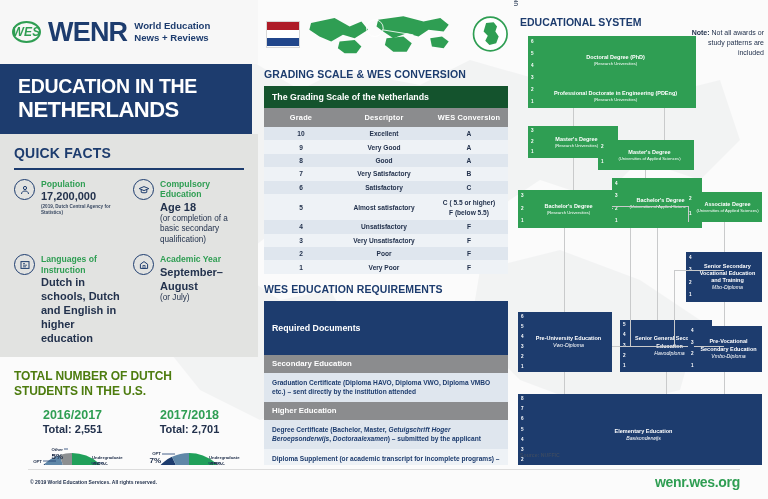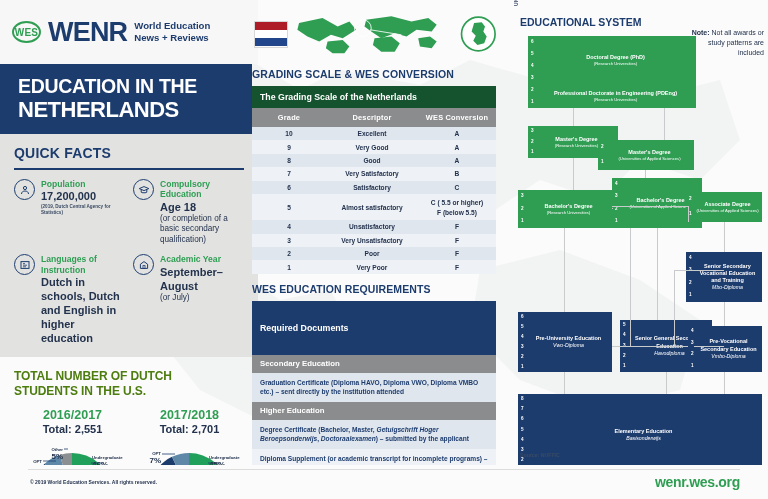--- a/index.html
+++ b/index.html
@@ -12,21 +12,21 @@
   #page { position: relative; width: 768px; height: 499px; background: #fbfbfb; }
 
   
   .map-wm { position: absolute; inset: 0; opacity: .07; pointer-events: none; }
 
   
   .left-col { position: absolute; left: 0; top: 0; width: 258px; height: 465px; }
   .logo-bar { height: 64px; background: #f7f7f7; display: flex; align-items: center; padding-left: 12px; gap: 7px; }
   .wes-seal { width: 29px; height: 22px; border-radius: 50%; border: 2px solid #2f9e53;
               display: flex; align-items: center; justify-content: center; flex: 0 0 auto; }
-  .wes-seal span { font-size: 10px; font-weight: bold; color: #2f9e53; letter-spacing: .2px; }
+  .wes-seal span { font-size: 12px; font-weight: bold; color: #2f9e53; letter-spacing: .2px; font-style: italic; }
   .wenr { font-size: 27px; font-weight: bold; color: #1d3c6e; letter-spacing: -.8px; }
   .wenr-sub { font-size: 9.6px; font-weight: bold; color: #1d3c6e; line-height: 1.25; }
 
   .title-band { background: #1d3c6e; height: 70px; display: flex; flex-direction: column;
                 justify-content: center; padding: 0 18px; width: 252px; }
   .title-band .t1 { color: #fff; font-size: 19.5px; font-weight: bold; letter-spacing: -.3px; line-height: 1.12; }
   .title-band .t2 { color: #fff; font-size: 22px; font-weight: bold; letter-spacing: -.5px; line-height: 1.12; }
 
   .quickfacts { background: #e2e3e1; padding: 11px 14px 12px 14px; }
   .qf-title { color: #1d3c6e; font-size: 14px; font-weight: bold; letter-spacing: .2px; }
@@ -42,21 +42,21 @@
 
   .students { padding: 12px 14px 0 14px; }
   .st-title { color: #4d7c0f; font-size: 12px; font-weight: bold; line-height: 1.22; letter-spacing: -.1px; }
   .donuts { display: flex; margin-top: 10px; }
   .donut-wrap { width: 117px; text-align: center; position: relative; }
   .dn-year { color: #2f9e53; font-size: 12.5px; font-weight: bold; }
   .dn-total { color: #23324d; font-size: 11px; font-weight: bold; margin-top: 1px; }
   .dn-svg { margin-top: 2px; }
 
   
-  .mid-col { position: absolute; left: 250px; top: 0; width: 248px; height: 465px; }
+  .mid-col { position: absolute; left: 262px; top: 0; width: 248px; height: 465px; }
   .flagrow { height: 68px; display: flex; align-items: center; gap: 6px; padding-left: 4px; }
   .flag { width: 40px; height: 27px; border: .5px solid #d8d8d8; }
   .flag div { height: 33.33%; }
   .sec-h { color: #1d3c6e; font-size: 10.5px; font-weight: bold; letter-spacing: .1px; margin: 0 0 6px 2px; }
 
   table.grade { width: 244px; border-collapse: collapse; margin-left: 2px; }
   .gr-title td { background: #14532d; color: #fff; font-size: 8.8px; font-weight: bold; padding: 6px 8px; }
   .gr-head td { background: #8b8c8e; color: #fff; font-size: 7.4px; font-weight: bold; text-align: center; padding: 5px 2px; letter-spacing: .2px; }
   table.grade td.c { text-align: center; font-size: 6.6px; font-weight: bold; color: #23324d; padding: 3.2px 2px; }
   .r-a { background: #dfe6ee; }

